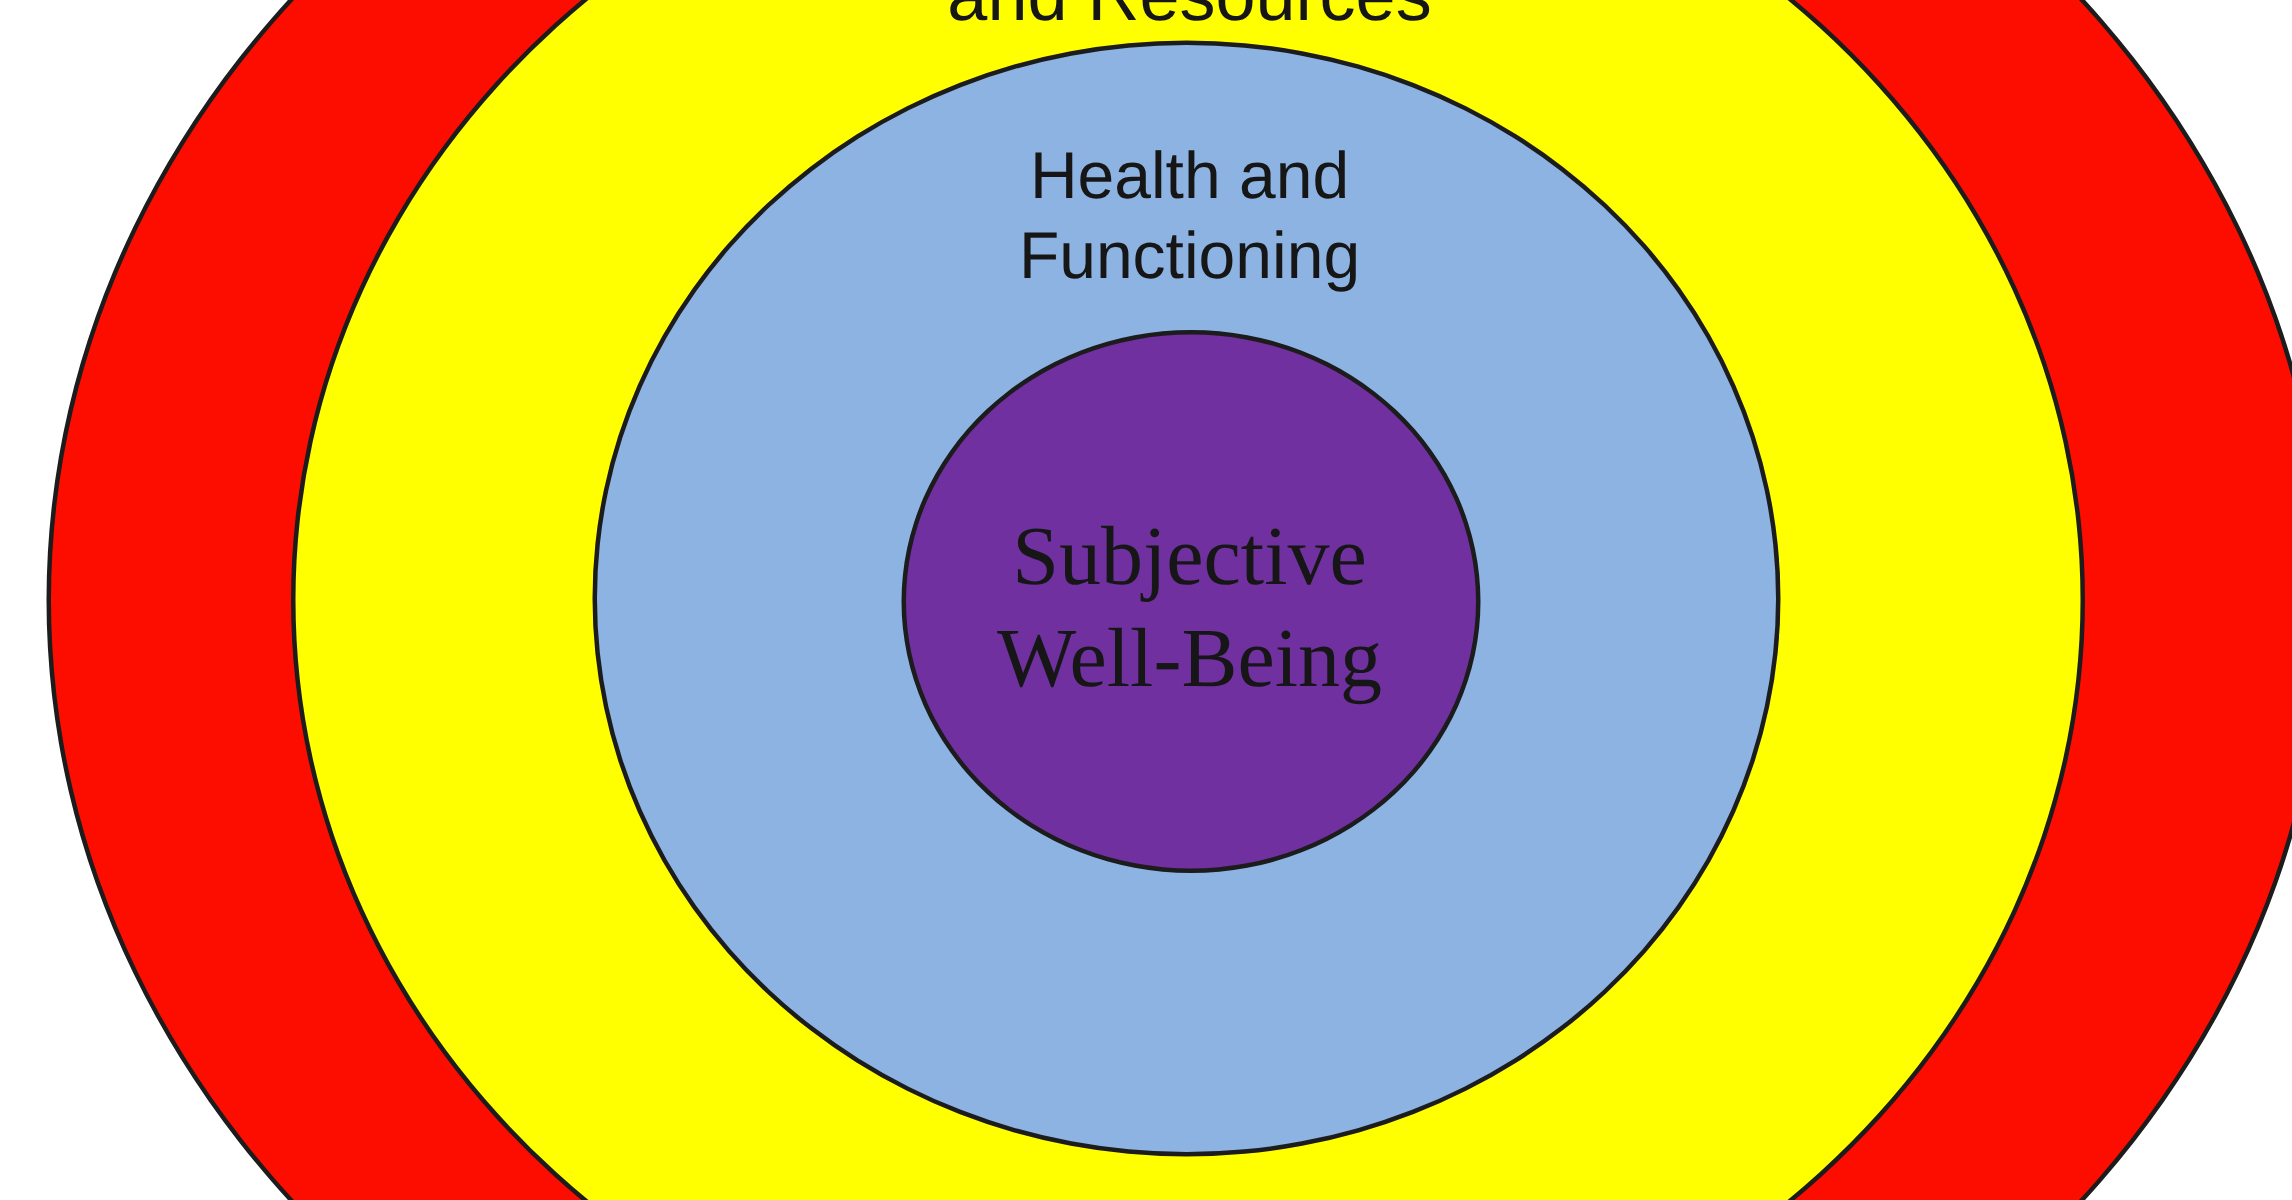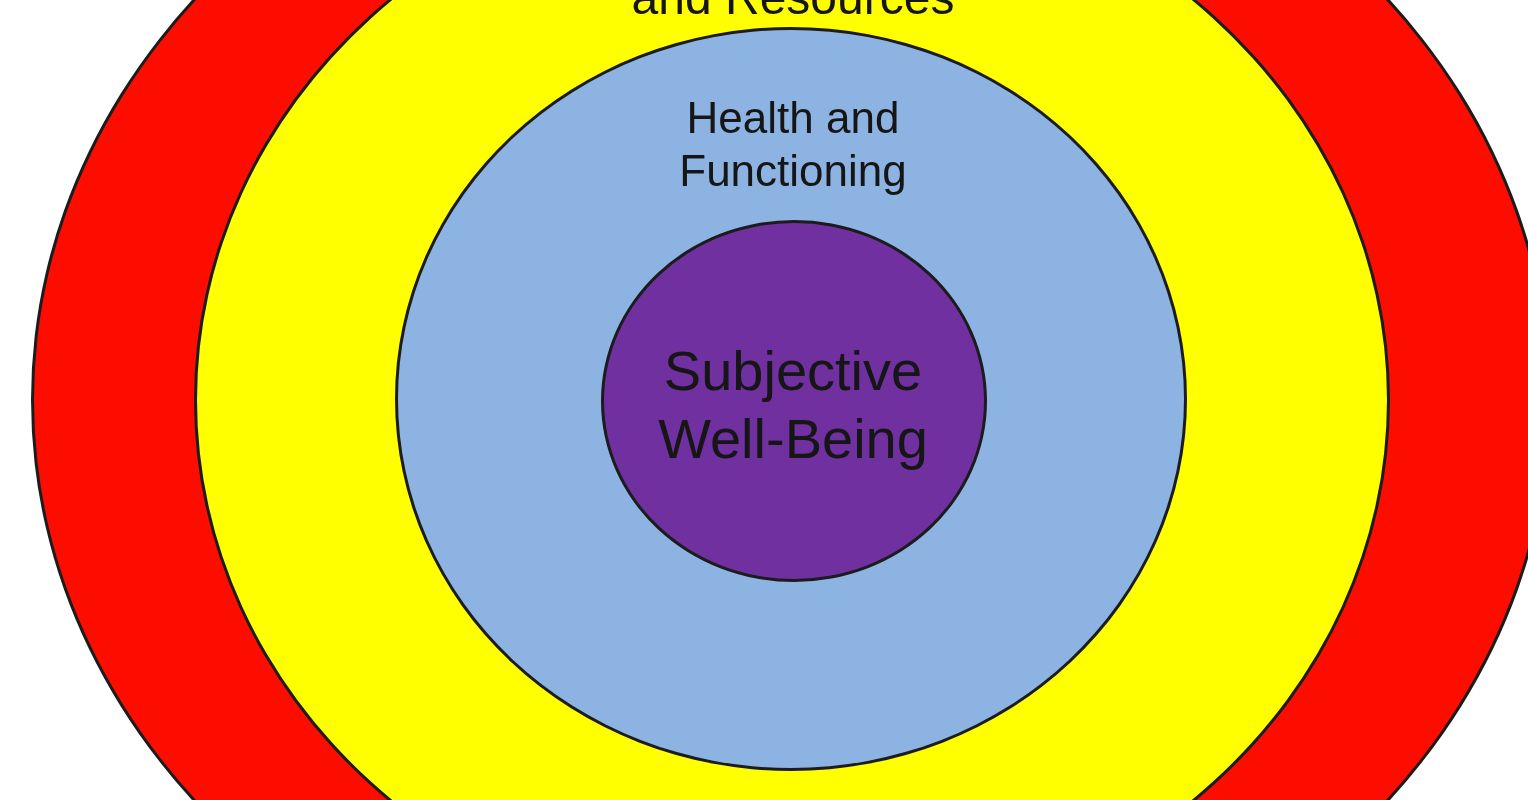--- a/index.html
+++ b/index.html
@@ -67,20 +67,21 @@
   }
   .label-blue {
     top: 91px;
     font-size: 44px;
     line-height: 53px;
   }
   .label-purple {
     top: 337px;
     font-size: 56px;
     line-height: 68px;
+    font-family: Liberation Serif, serif;
   }
 </style>
 </head>
 <body>
 
 <div class="stage">
 
   <div class="ellipse ring-red" style="background: rgb(253, 13, 0);"></div>
 
   <div class="ellipse ring-yellow" style="background: rgb(255, 255, 0);"></div>

